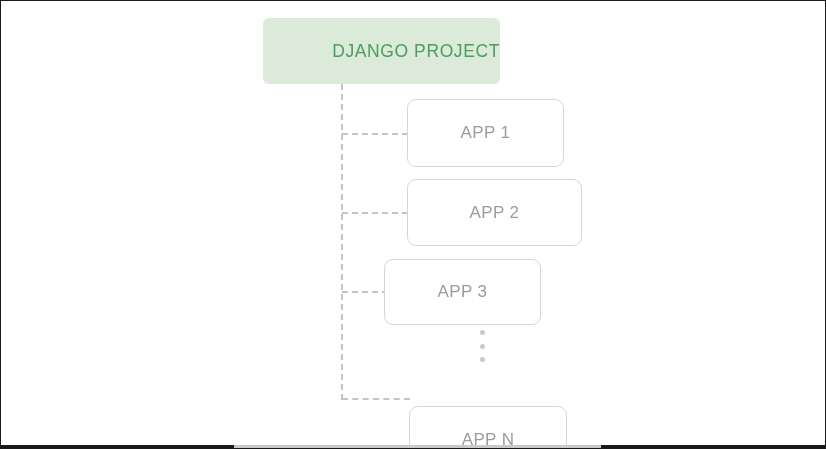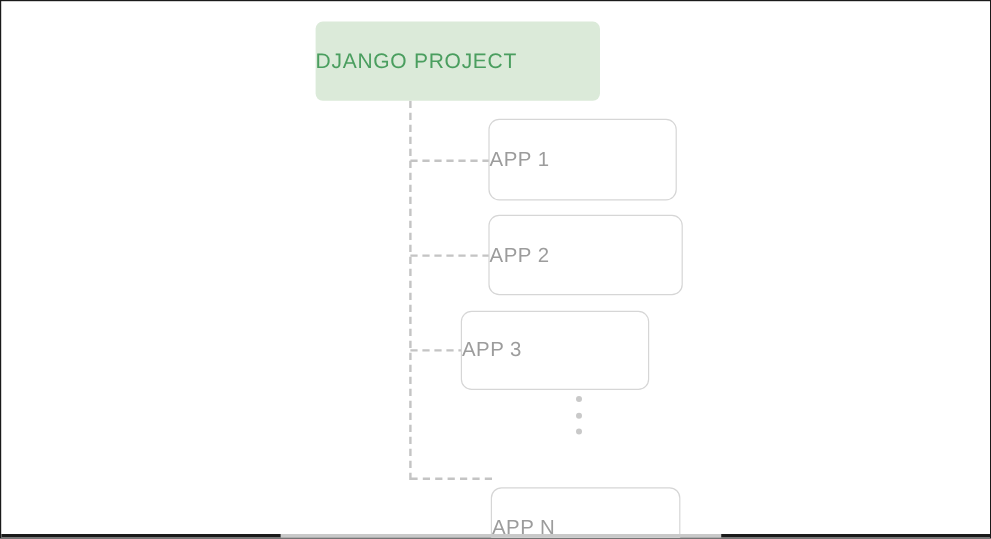--- a/index.html
+++ b/index.html
@@ -26,52 +26,52 @@
   .project-node {
     position: absolute;
     left: 262px;
     top: 17px;
     width: 237px;
     height: 66px;
     background: #dbead9;
     border-radius: 6px;
     display: flex;
     align-items: center;
-    justify-content: flex-start;
+    justify-content: flex-end;
     box-sizing: border-box;
   }
   .project-label {
     font-size: 17.5px;
     color: #4a9e5f;
     letter-spacing: 0.6px;
     font-weight: 400;
     white-space: nowrap;
   }
 
   
   .app-node {
     position: absolute;
     background: #ffffff;
     border: 1.4px solid #d6d6d6;
     border-radius: 9px;
     display: flex;
     align-items: center;
-    justify-content: flex-start;
+    justify-content: center;
     box-sizing: border-box;
   }
   .app-label {
     font-size: 17px;
     color: #9c9c9c;
     letter-spacing: 0.4px;
     font-weight: 400;
     white-space: nowrap;
   }
 
   .app-1 { left: 406px; top: 98px;  width: 157px; height: 68px; }
-  .app-2 { left: 406px; top: 178px; width: 162px; height: 67px; }
+  .app-2 { left: 406px; top: 178px; width: 175px; height: 67px; }
   .app-3 { left: 383px; top: 258px; width: 157px; height: 66px; }
   .app-n { left: 408px; top: 366px; width: 158px; height: 68px; margin-top: 39px; }
 
   
   .trunk {
     position: absolute;
     left: 340px;
     top: 83px;
     width: 0;
     height: 316px;

